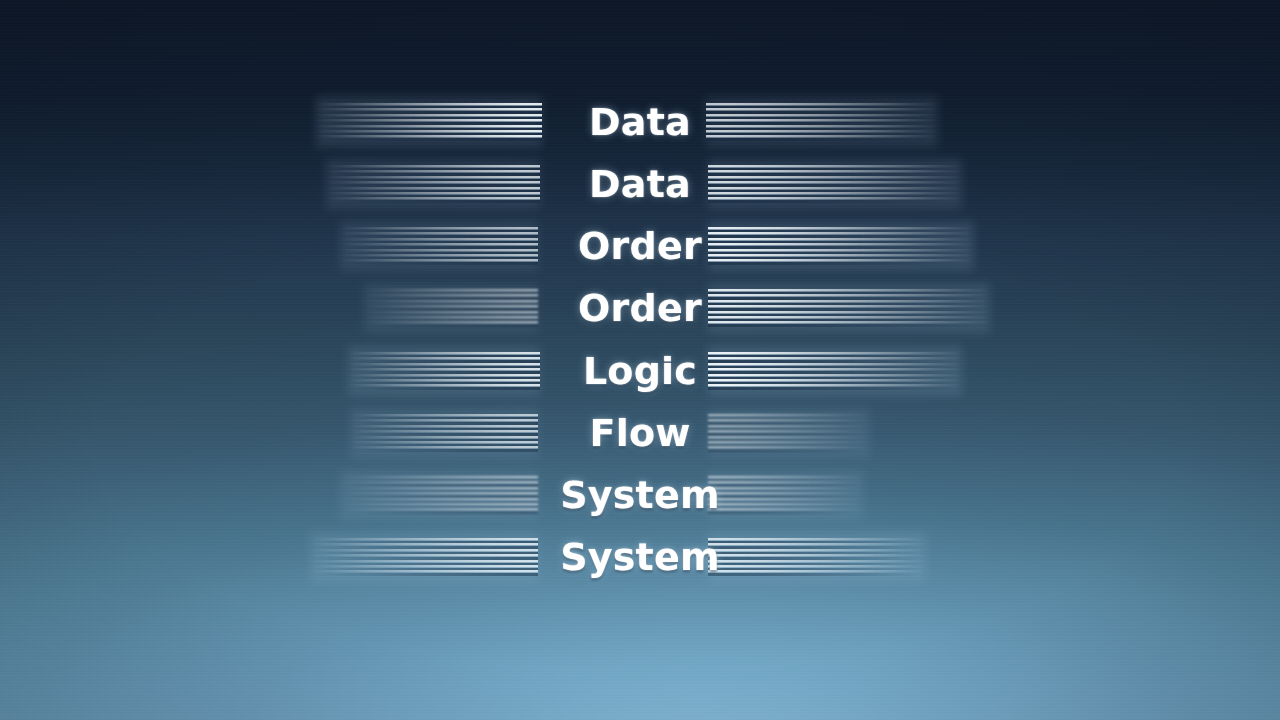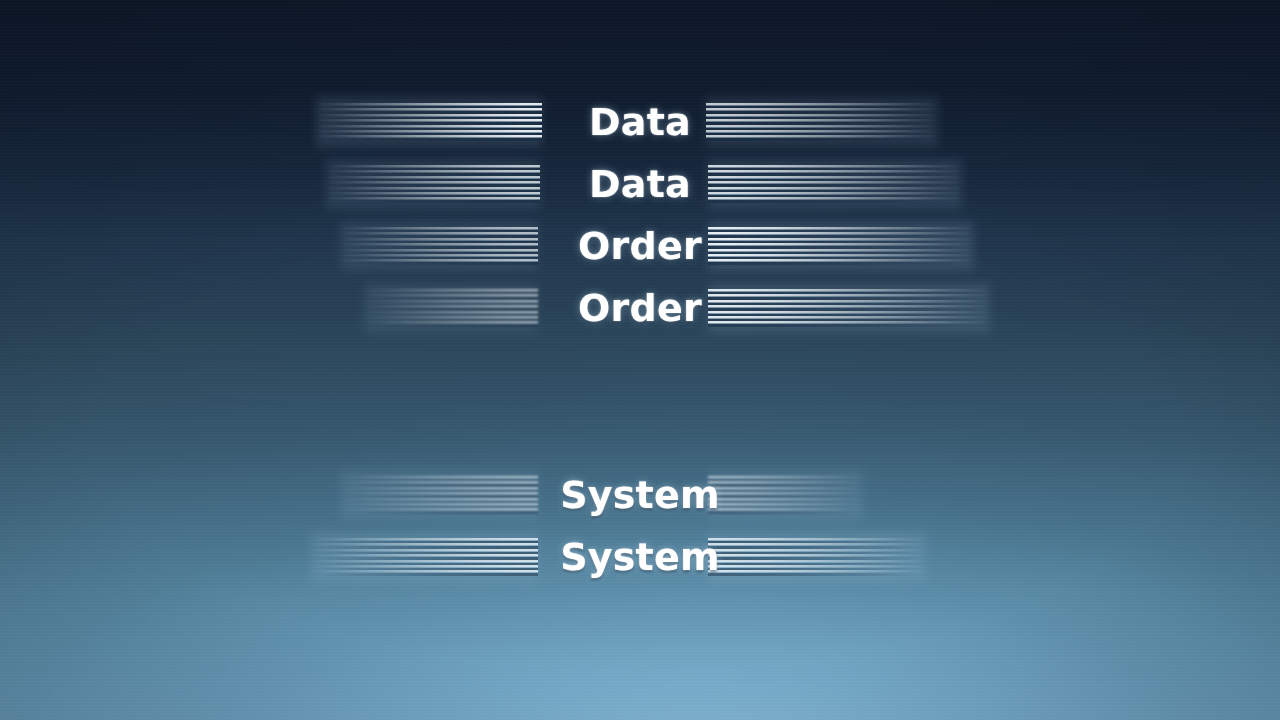--- a/index.html
+++ b/index.html
@@ -195,20 +195,42 @@
         <div class="bar left" style="left: 364px; width: 174px; opacity: 0.64; filter: blur(0.8px);">
           <div class="bloom"></div>
           <div class="stripes"></div>
         </div>
         <div class="bar right" style="left: 708px; width: 282px; opacity: 0.92;">
           <div class="bloom"></div>
           <div class="stripes"></div>
         </div>
         <div class="word">Order</div>
       </div>
+      <div class="row" style="top: 340px;">
+        <div class="bar left" style="left: 348px; width: 192px; opacity: 0.88; filter: blur(0.2px);">
+          <div class="bloom"></div>
+          <div class="stripes"></div>
+        </div>
+        <div class="bar right" style="left: 708px; width: 254px; opacity: 0.98;">
+          <div class="bloom"></div>
+          <div class="stripes"></div>
+        </div>
+        <div class="word">Logic</div>
+      </div>
+      <div class="row" style="top: 402px;">
+        <div class="bar left" style="left: 350px; width: 188px; opacity: 0.72; filter: blur(0.6px);">
+          <div class="bloom"></div>
+          <div class="stripes"></div>
+        </div>
+        <div class="bar right" style="left: 708px; width: 162px; opacity: 0.6; filter: blur(1px);">
+          <div class="bloom"></div>
+          <div class="stripes"></div>
+        </div>
+        <div class="word">Flow</div>
+      </div>
       <div class="row" style="top: 464px;">
         <div class="bar left" style="left: 340px; width: 198px; opacity: 0.62; filter: blur(0.8px);">
           <div class="bloom"></div>
           <div class="stripes"></div>
         </div>
         <div class="bar right" style="left: 708px; width: 156px; opacity: 0.62; filter: blur(0.9px);">
           <div class="bloom"></div>
           <div class="stripes"></div>
         </div>
         <div class="word">System</div>

